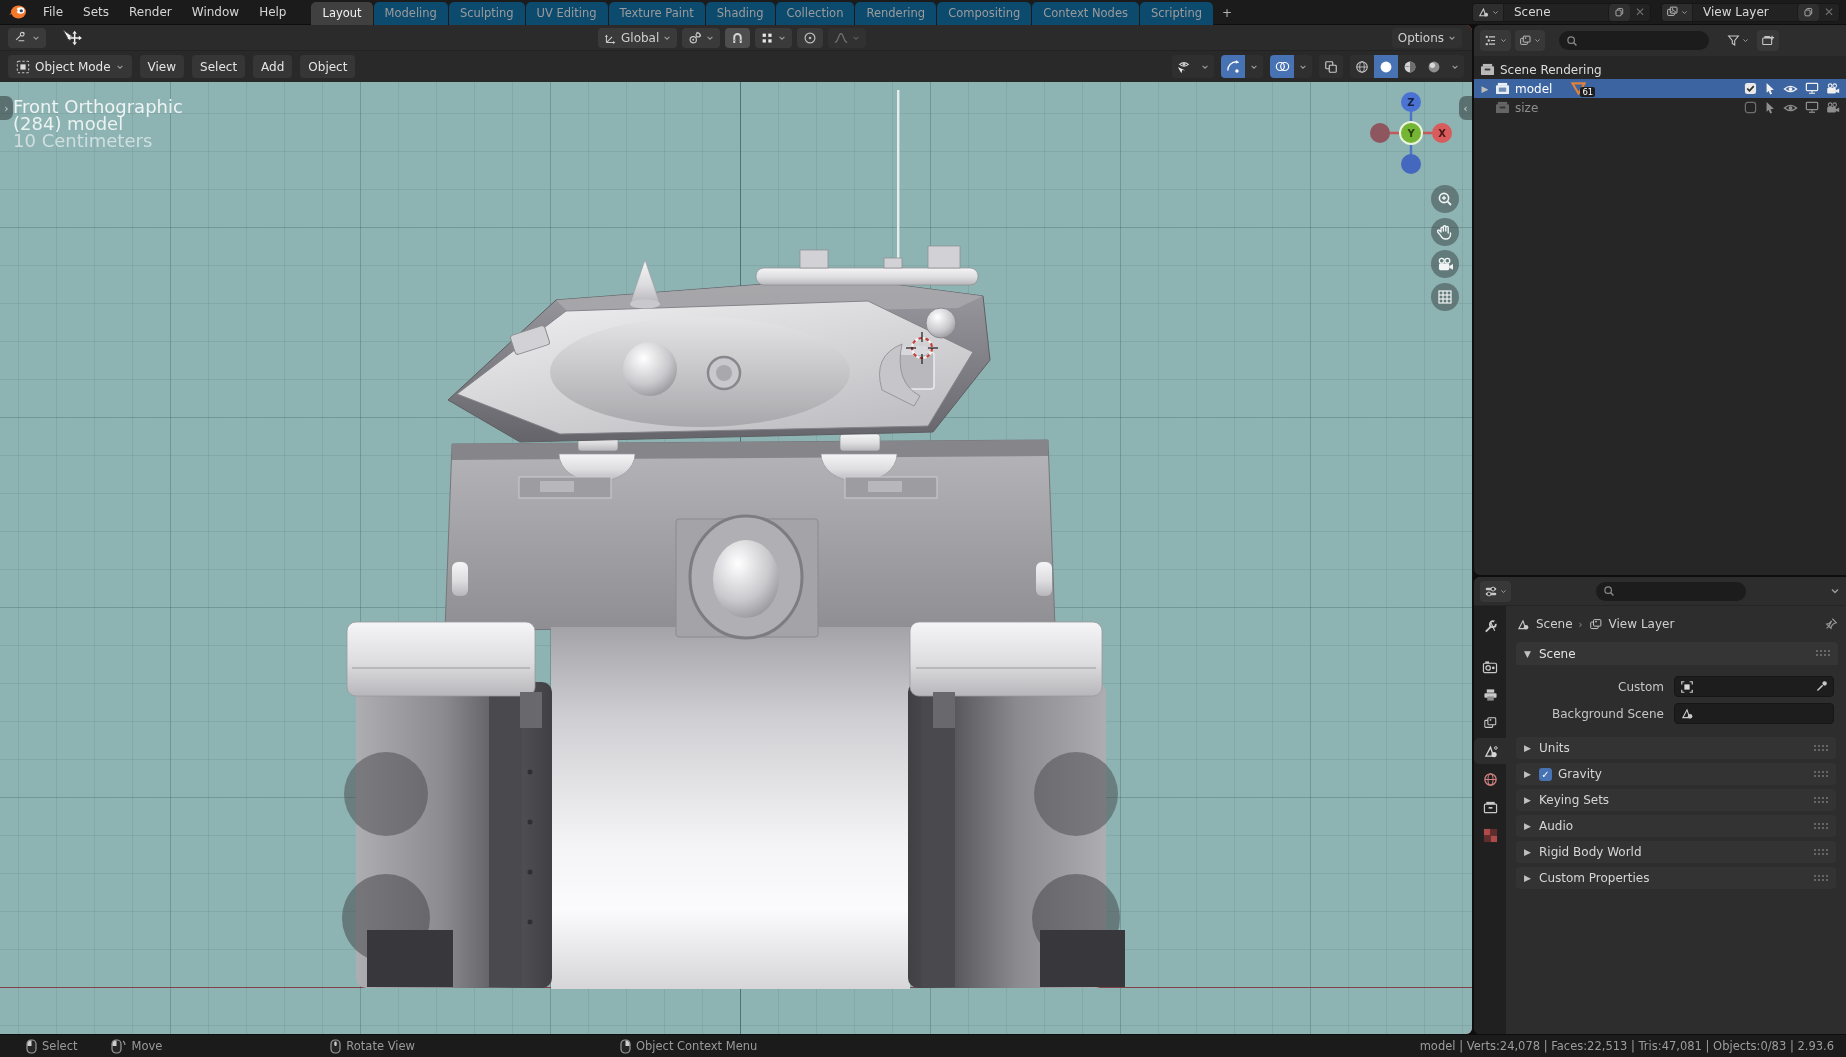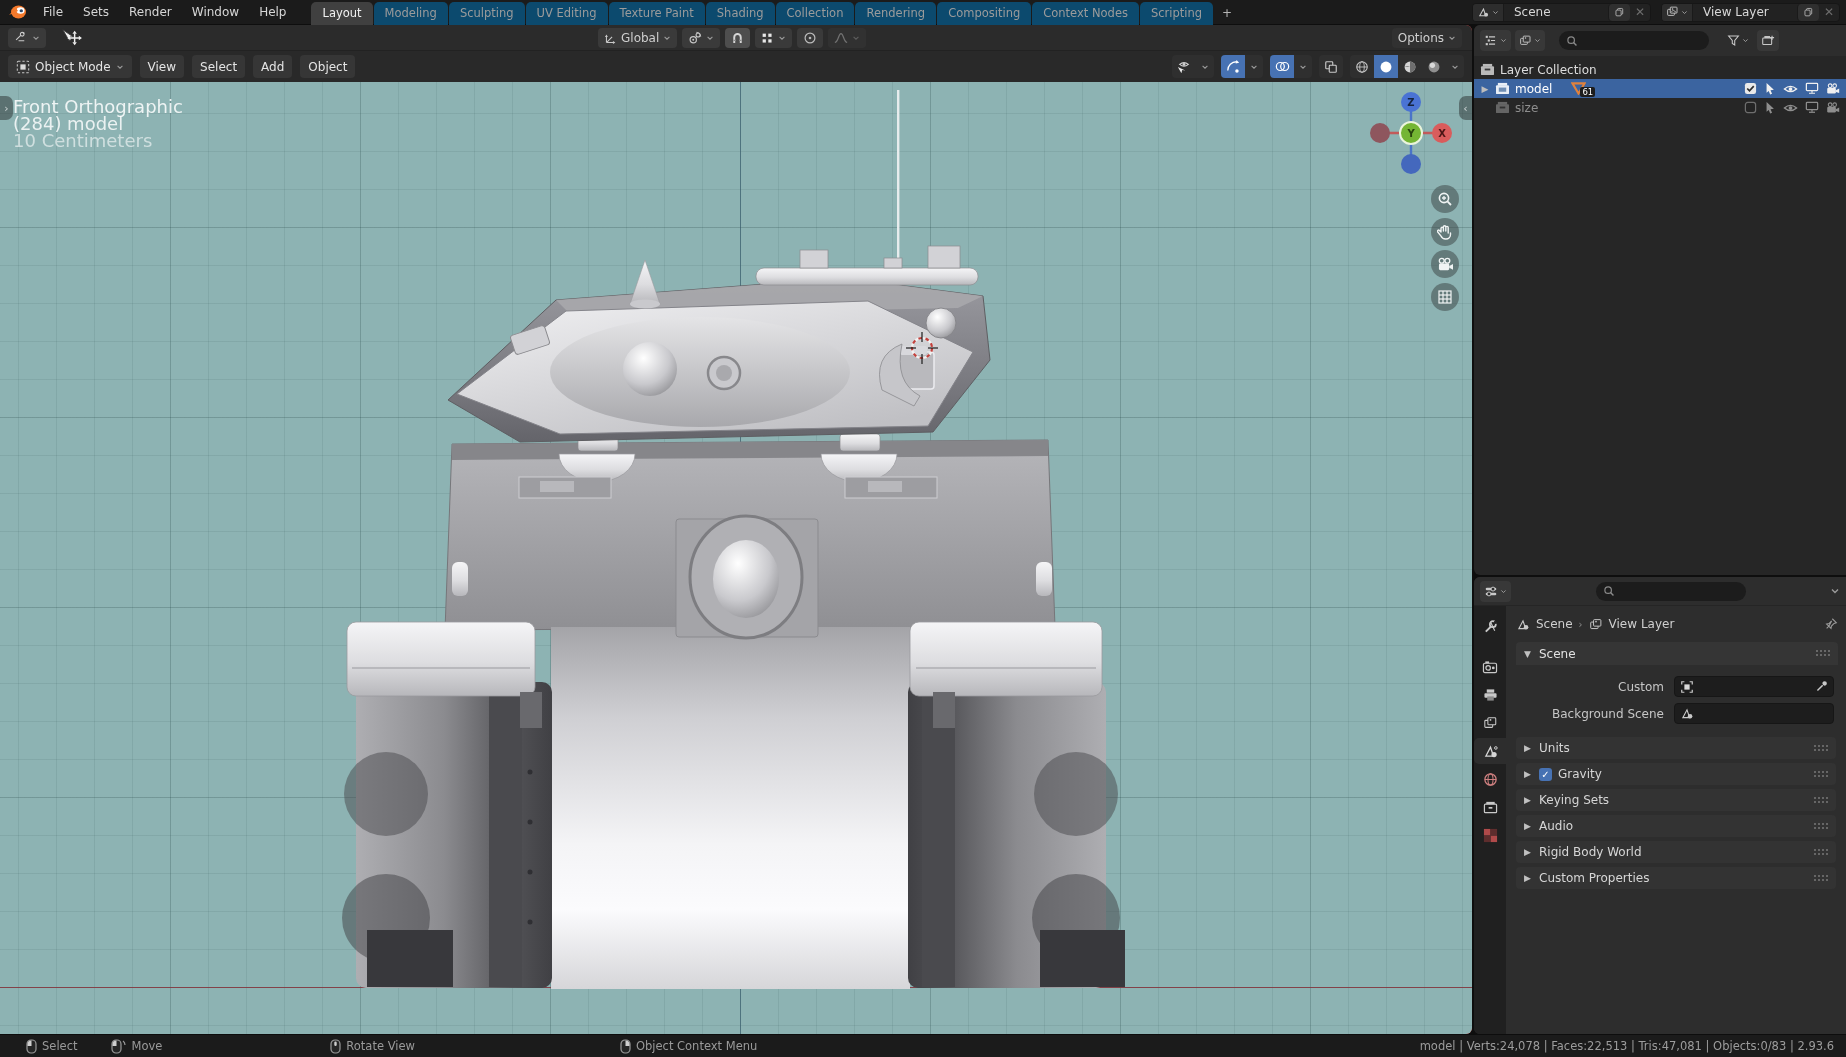--- a/index.html
+++ b/index.html
@@ -633,21 +633,21 @@
           </span>
         </div>
 
         <div class="out-rows">
           <div class="out-row">
             <svg width="15" height="13" viewBox="0 0 16 14">
                 <rect x="1" y="3.5" width="14" height="9.5" rx="1" fill="#b9b9b9"></rect>
                 <rect x="3" y="1" width="10" height="3" fill="#b9b9b9"></rect>
                 <rect x="5" y="6" width="6" height="2" fill="#3a3a3a"></rect>
               </svg>
-            <span>Layer Collection</span>
+            <span>Scene Rendering</span>
           </div>
           <div class="out-row selected">
             <span class="expander">▶</span>
             <svg width="15" height="13" viewBox="0 0 16 14">
                 <rect x="1" y="3.5" width="14" height="9.5" rx="1" fill="#e8eef6"></rect>
                 <rect x="3" y="1" width="10" height="3" fill="#e8eef6"></rect>
                 <rect x="4" y="6" width="8" height="4.5" fill="#6f8eb4"></rect>
               </svg>
             <span>model</span>
             <span class="badge-wrap">

